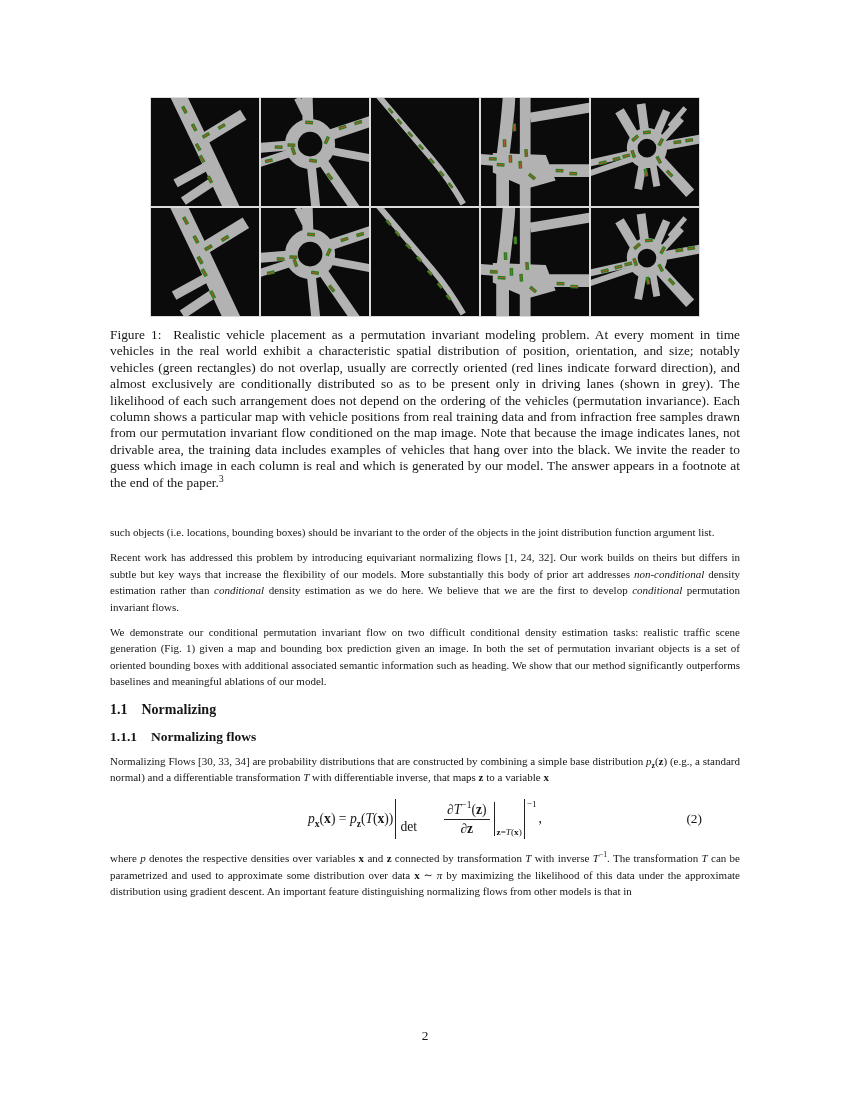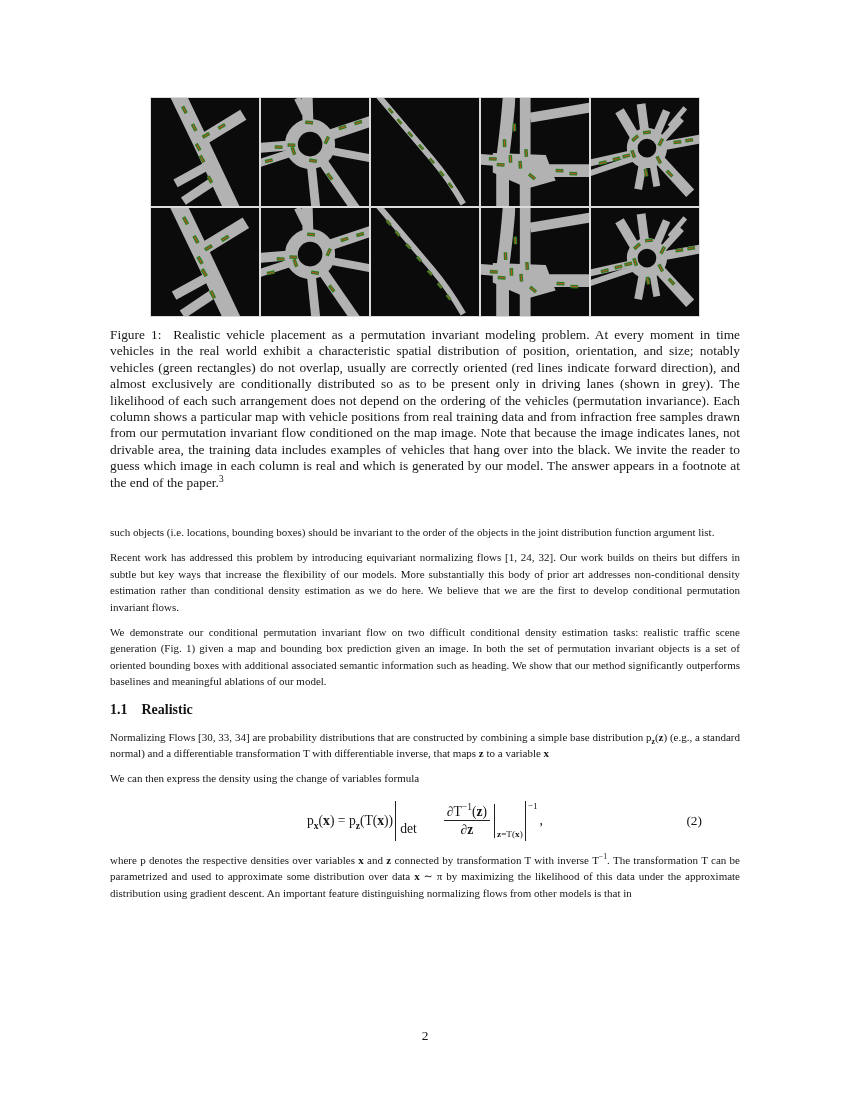--- a/index.html
+++ b/index.html
@@ -26,21 +26,21 @@
     font-size:13.4px;line-height:16.4px;text-align:justify;
   }
   .content{position:absolute;left:110px;top:524px;width:630px;}
   .content p{
     margin:0 0 9px 0;font-size:11px;line-height:16.4px;text-align:justify;
   }
   h2.sec{font-size:14px;margin:12px 0 11px 0;font-weight:bold;}
   h3.subsec{font-size:13.5px;margin:0 0 8px 0;font-weight:bold;}
   h2.sec .sec-num,h3.subsec .sec-num{margin-right:14px;}
 
-  .m-i{}
+  .m-i{font-style:italic;}
   .m-b{font-weight:bold;}
   sup,sub{font-size:70%;line-height:0;}
 
   
   .eq-row{position:relative;display:flex;justify-content:center;align-items:center;
     font-size:13.6px;margin:2px 0 6px 0;}
   .eq-row.eq1{height:24px;}
   .eq-row.eq2{height:50px;margin-top:0;}
   .eq-num{position:absolute;right:38px;top:50%;transform:translateY(-50%);font-size:13.4px;}
   .eq-det{margin:16px 3px 0 2px;}
@@ -250,28 +250,30 @@
 
   <div class="content">
 
     <p><span>such objects (i.e. locations, bounding boxes) should be invariant to the order of the objects in the joint distribution function argument list.</span></p>
 
     <p><span>Recent work has addressed this problem by introducing equivariant normalizing flows [1, 24, 32]. Our work builds on theirs but differs in subtle but key ways that increase the flexibility of our models. More substantially this body of prior art addresses </span><span class="m-i">non-conditional</span><span> density estimation rather than </span><span class="m-i">conditional</span><span> density estimation as we do here. We believe that we are the first to develop </span><span class="m-i">conditional</span><span> permutation invariant flows.</span></p>
 
     <p><span>We demonstrate our conditional permutation invariant flow on two difficult conditional density estimation tasks: realistic traffic scene generation (Fig. 1) given a map and bounding box prediction given an image. In both the set of permutation invariant objects is a set of oriented bounding boxes with additional associated semantic information such as heading. We show that our method significantly outperforms baselines and meaningful ablations of our model.</span></p>
 
     <h2 class="sec">
-      <span class="sec-num">1.1</span><span>Realistic</span>
+      <span class="sec-num">1.1</span><span>Normalizing</span>
     </h2>
 
+    <h3 class="subsec">
+      <span class="sec-num">1.1.1</span><span>Normalizing flows</span>
+    </h3>
 
     <p><span>Normalizing Flows [30, 33, 34] are probability distributions that are constructed by combining a simple base distribution </span><span class="m-i">p</span><sub class="m-b">z</sub><span>(</span><span class="m-b">z</span><span>) (e.g., a standard normal) and a differentiable transformation </span><span class="m-i">T</span><span> with differentiable inverse, that maps </span><span class="m-b">z</span><span> to a variable </span><span class="m-b">x</span></p>
 
 
-    <p><span>We can then express the density using the change of variables formula</span></p>
 
     <div class="eq-row eq2">
       <span><span class="m-i">p</span><sub class="m-b">x</sub><span>(</span><span class="m-b">x</span><span>) = </span><span class="m-i">p</span><sub class="m-b">z</sub><span>(</span><span class="m-i">T</span><span>(</span><span class="m-b">x</span><span>))</span></span>
       <span class="vbar outer"></span>
       <span class="eq-det">det</span>
       <span class="frac">
         <span class="fnum"><span class="m-i">∂T</span><sup>−1</sup><span>(</span><span class="m-b">z</span><span>)</span></span>
         <span class="fden"><span class="m-i">∂</span><span class="m-b">z</span></span>
       </span>
       <span class="vbar inner"></span>

